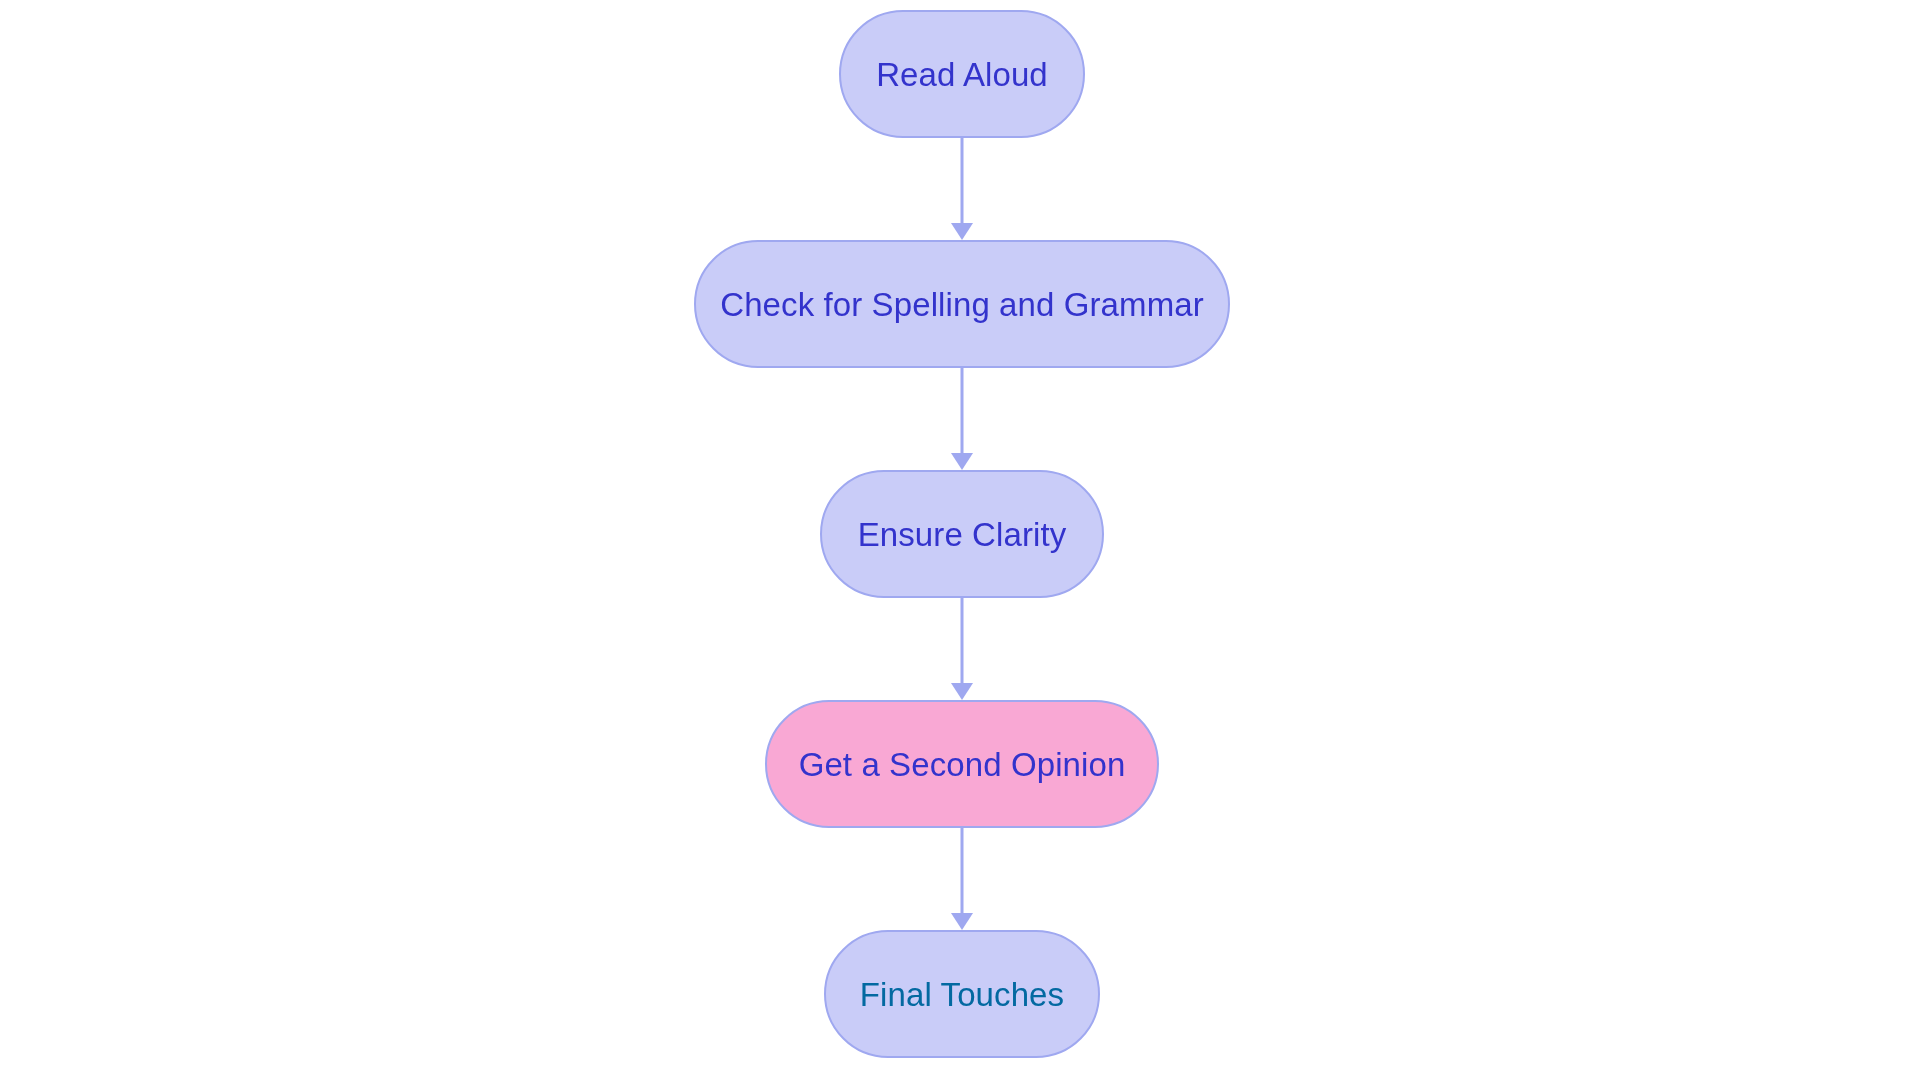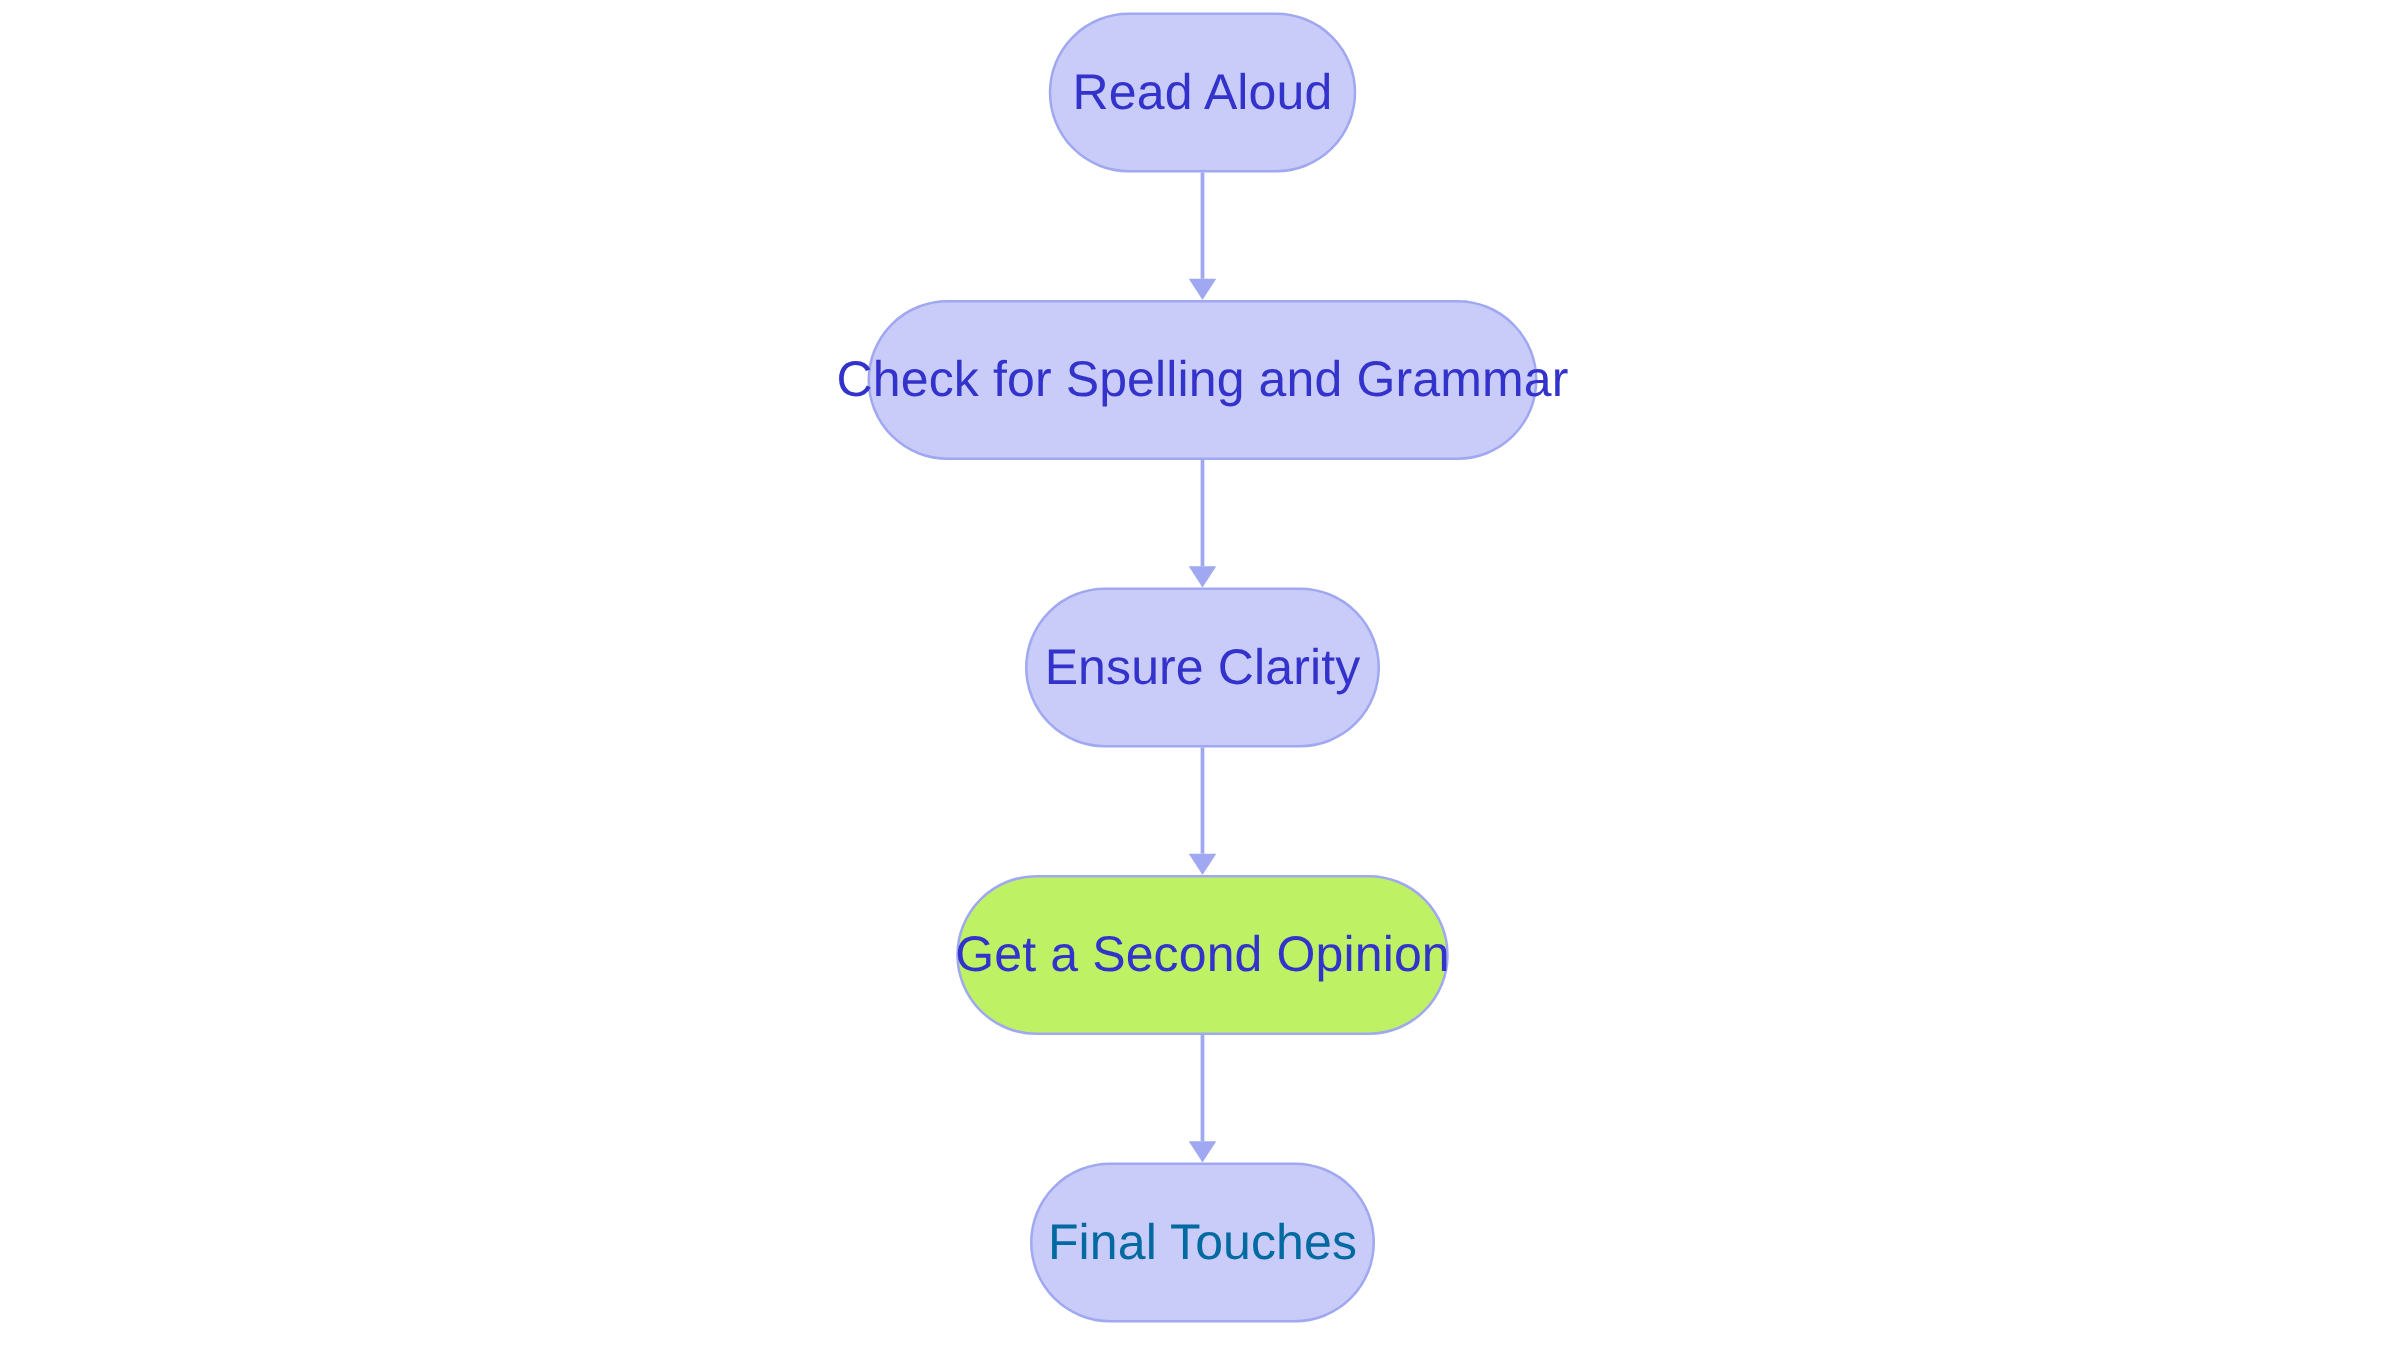--- a/index.html
+++ b/index.html
@@ -31,21 +31,21 @@
     align-items: center;
     justify-content: center;
     background: #c9ccf8;
     border: 2px solid #9fa8f0;
     border-radius: 9999px;
     z-index: 2;
   }
 
   .node-label {
     color: #3333cc;
-    font-size: 40px;
+    font-size: 33px;
     font-weight: 300;
     line-height: 1;
     letter-spacing: 0.1px;
     white-space: nowrap;
     font-family: "Liberation Sans", "DejaVu Sans", sans-serif;
   }
 
   
   .connector {
     position: absolute;
@@ -95,19 +95,19 @@
     </div>
     <div class="node" style="left: 962px; top: 10px; width: 246px; height: 128px; background: rgb(201, 204, 248); border-color: rgb(159, 168, 240); border-width: 2px;">
       <span class="node-label" style="color: rgb(51, 51, 204);">Read Aloud</span>
     </div>
     <div class="node" style="left: 962px; top: 240px; width: 536px; height: 128px; background: rgb(201, 204, 248); border-color: rgb(159, 168, 240); border-width: 2px; text-align: right;">
       <span class="node-label" style="color: rgb(51, 51, 204);">Check for Spelling and Grammar</span>
     </div>
     <div class="node" style="left: 962px; top: 470px; width: 284px; height: 128px; background: rgb(201, 204, 248); border-color: rgb(159, 168, 240); border-width: 2px;">
       <span class="node-label" style="color: rgb(51, 51, 204);">Ensure Clarity</span>
     </div>
-    <div class="node" style="left: 962px; top: 700px; width: 394px; height: 128px; background: #bef264; border-color: rgb(159, 168, 240); border-width: 2px;">
+    <div class="node" style="left: 962px; top: 700px; width: 394px; height: 128px; background: #f9a8d4; border-color: rgb(159, 168, 240); border-width: 2px;">
       <span class="node-label" style="color: rgb(51, 51, 204);">Get a Second Opinion</span>
     </div>
     <div class="node" style="left: 962px; top: 930px; width: 276px; height: 128px; background: rgb(201, 204, 248); border-color: rgb(159, 168, 240); border-width: 2px;">
       <span class="node-label" style="color: #0369a1;">Final Touches</span>
     </div>
   </div>
 
 </body></html>

